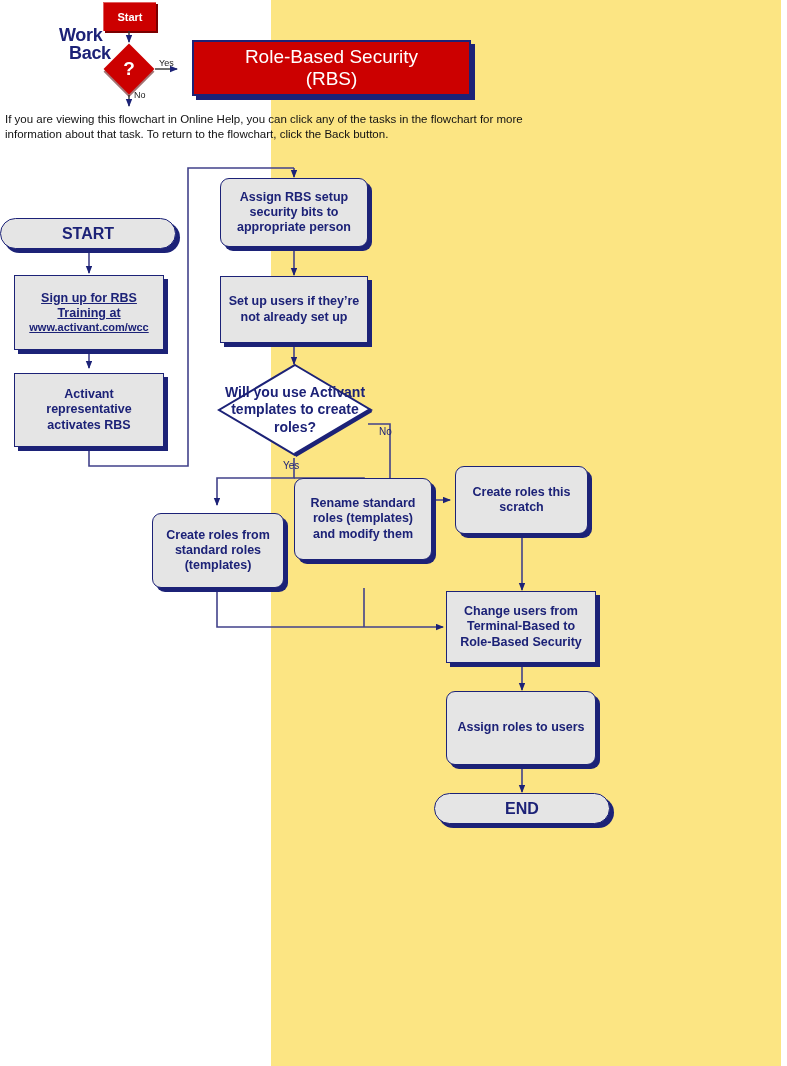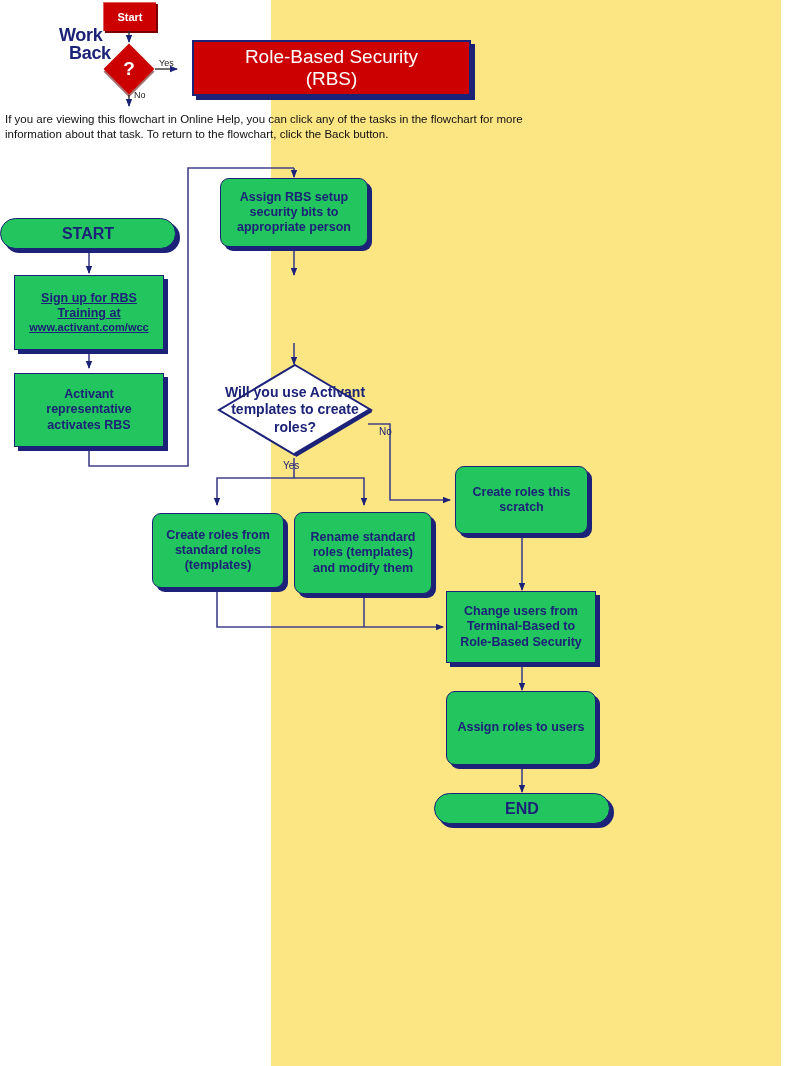--- a/index.html
+++ b/index.html
@@ -128,21 +128,21 @@
     top: 112px;
     width: 560px;
     font-size: 11.5px;
     color: #111111;
     line-height: 1.33;
   }
 
   
   .node {
     position: absolute;
-    background: #22c55e;
+    background: #e5e5e5;
     border: 1.5px solid #1c2277;
     box-shadow: 4px 4px 0 0 #1c2277;
     color: #1c2277;
     font-weight: bold;
     font-size: 12.5px;
     line-height: 1.22;
     text-align: center;
     display: flex;
     align-items: center;
     justify-content: center;
@@ -266,35 +266,36 @@
       <span>Sign up for RBS</span><br>
       <span>Training at</span><br>
       <span class="sub">www.activant.com/wcc</span>
     </div>
   </div>
 
   <div class="node rect" style="left:14px; top:373px; width:150px; height:74px;">Activant representative activates RBS</div>
 
   <div class="node round" style="left:220px; top:178px; width:148px; height:69px;">Assign RBS setup security bits to appropriate person</div>
 
+  <div class="node rect" style="left:220px; top:276px; width:148px; height:67px;">Set up users if they’re not already set up</div>
 
   <div id="decision-templates">
     <svg class="dia" viewBox="0 0 158 96" width="158" height="96">
       <polygon points="79,3 155,48 79,93 3,48" fill="#ffffff" stroke="#1c2277" stroke-width="2"></polygon>
       <polyline points="155,48 79,93" fill="none" stroke="#1c2277" stroke-width="4.5"></polyline>
     </svg>
     <div class="dtext">Will you use Activant templates to create roles?</div>
   </div>
 
   <span class="edge-label" style="left:283px; top:460px;">Yes</span>
   <span class="edge-label" style="left:379px; top:426px;">No</span>
 
   <div class="node round" style="left:152px; top:513px; width:132px; height:75px;">Create roles from standard roles (templates)</div>
 
-  <div class="node round" style="left:294px; top:512px; width:138px; height:82px;">Rename standard roles (templates) and modify them</div>
+  <div class="node round" style="left:294px; top:478px; width:138px; height:82px;">Rename standard roles (templates) and modify them</div>
 
   <div class="node round" style="left:455px; top:466px; width:133px; height:68px;">Create roles this scratch</div>
 
   <div class="node rect" style="left:446px; top:591px; width:150px; height:72px;">Change users from Terminal-Based to Role-Based Security</div>
 
   <div class="node round" style="left:446px; top:691px; width:150px; height:74px;">Assign roles to users</div>
 
   <div class="node pill" style="left:434px; top:793px; width:176px; height:31px;">END</div>
 
 </div>

